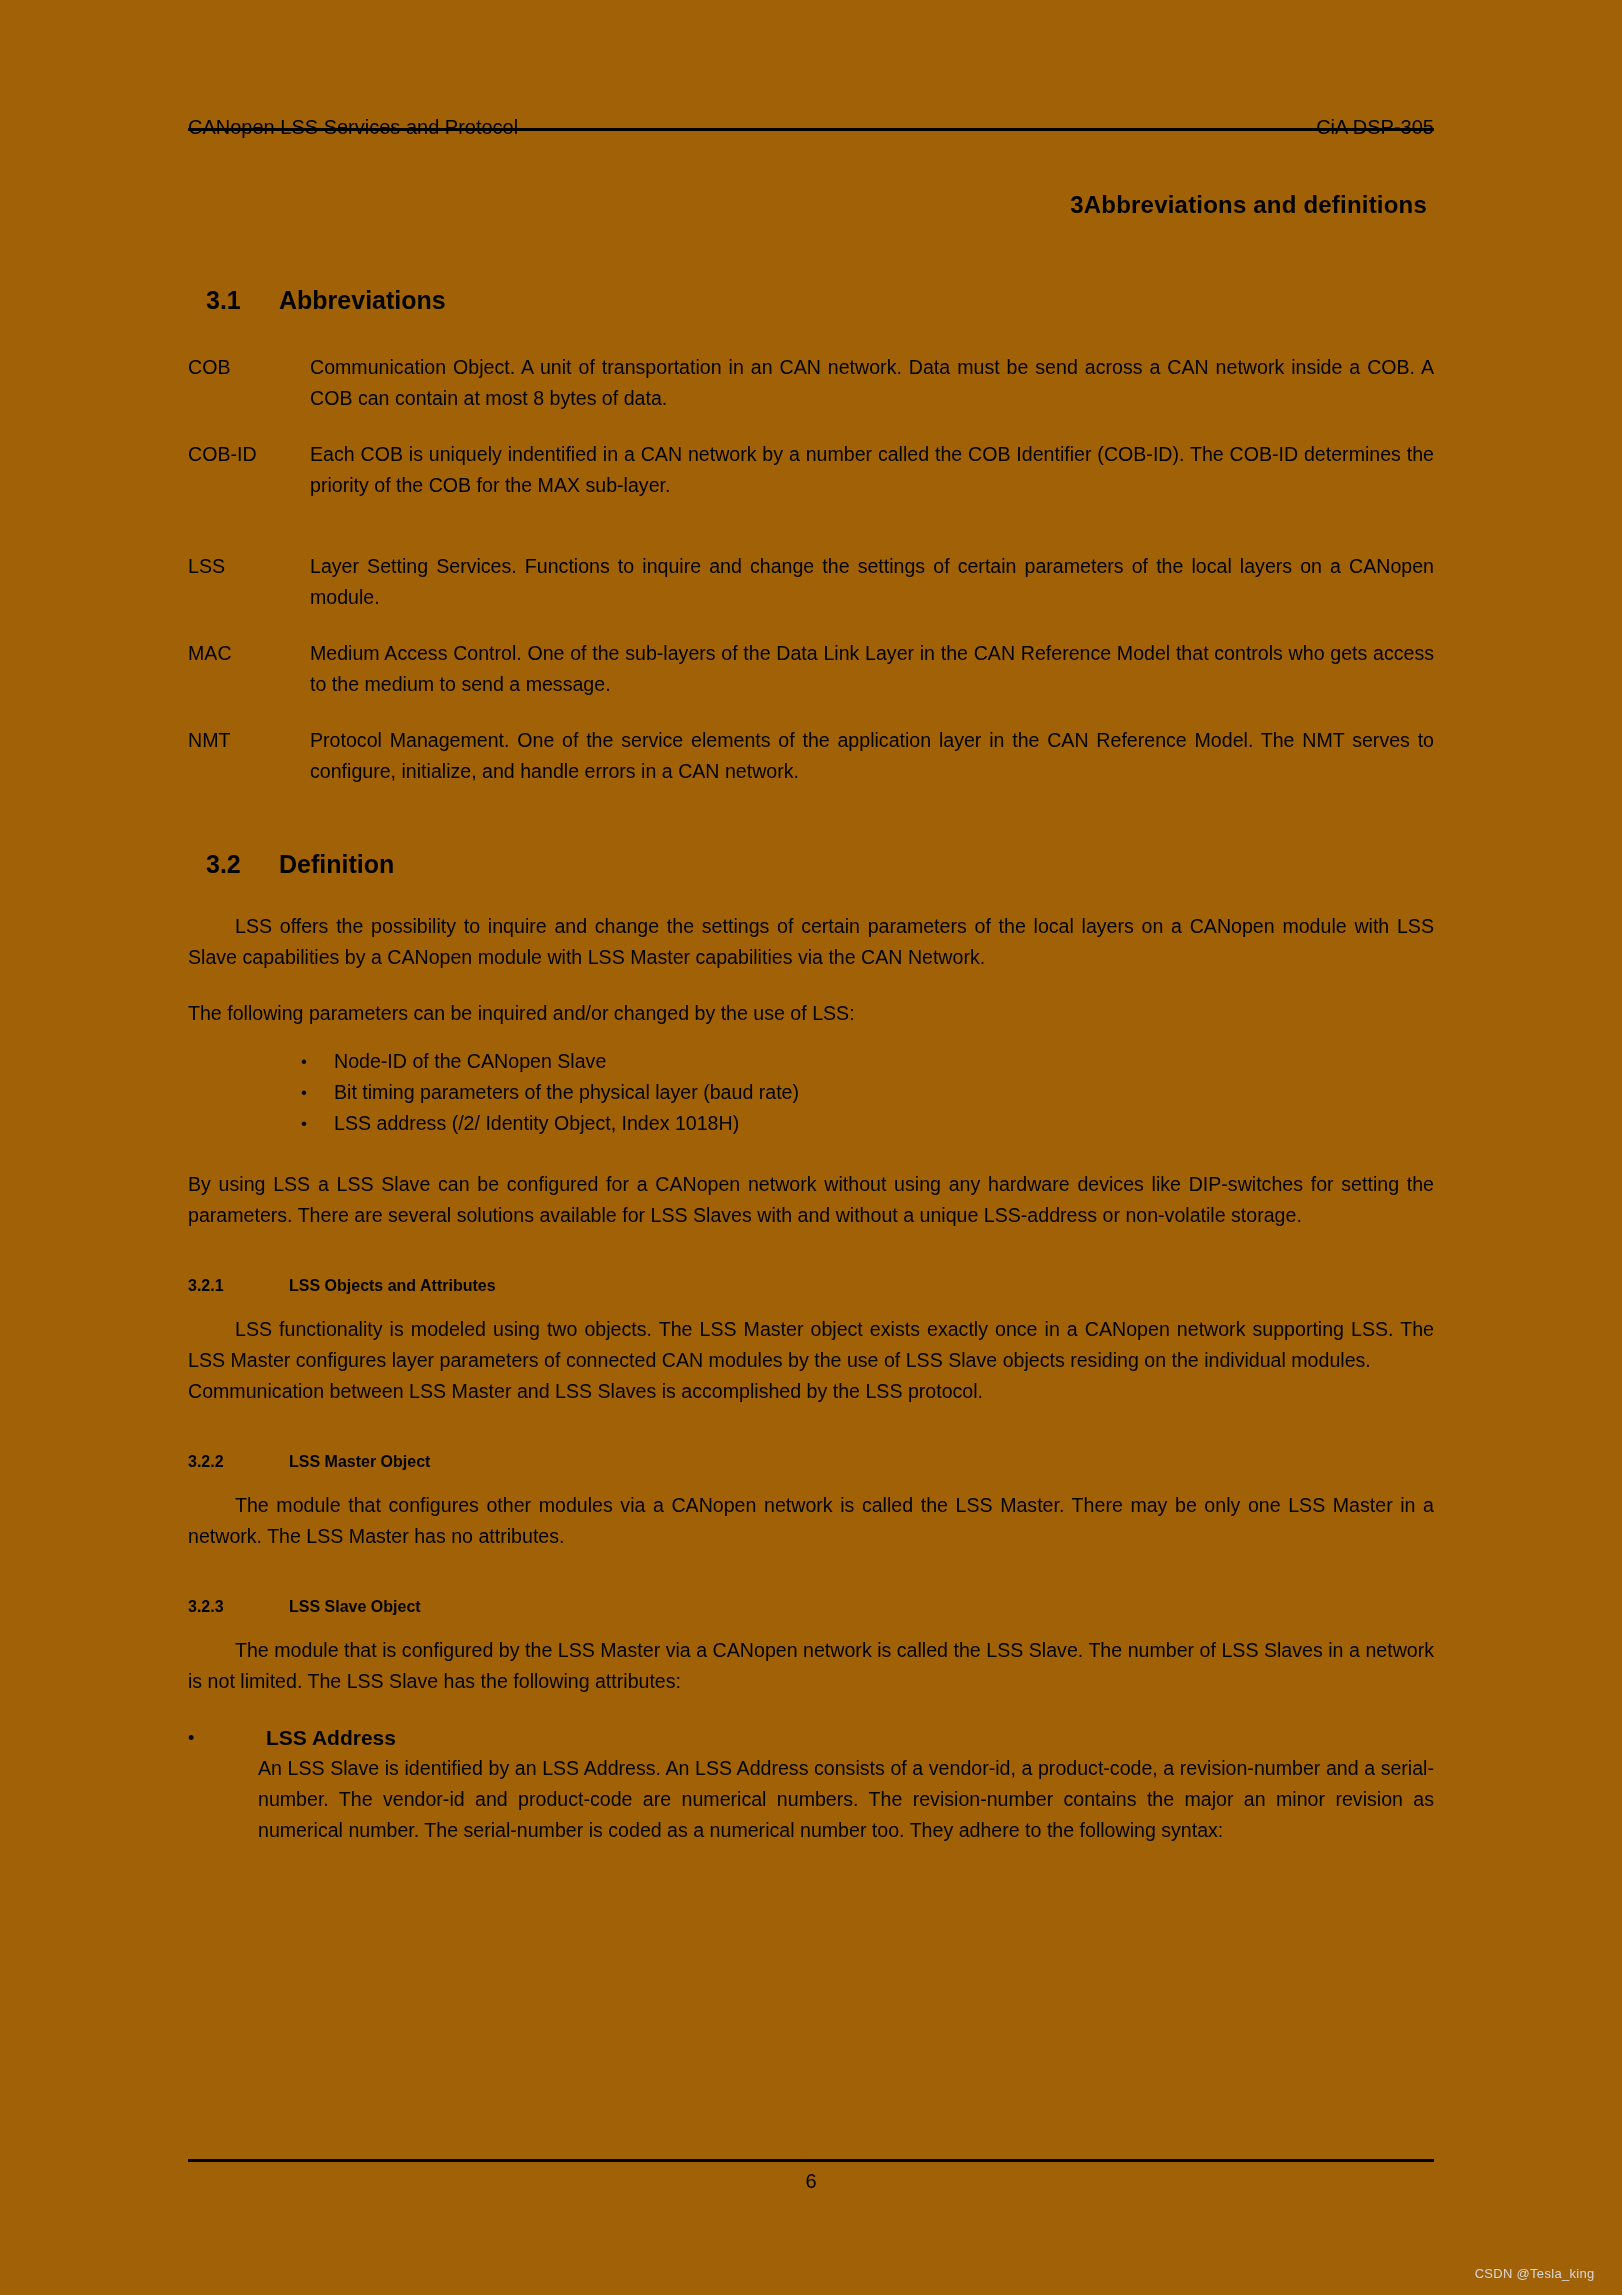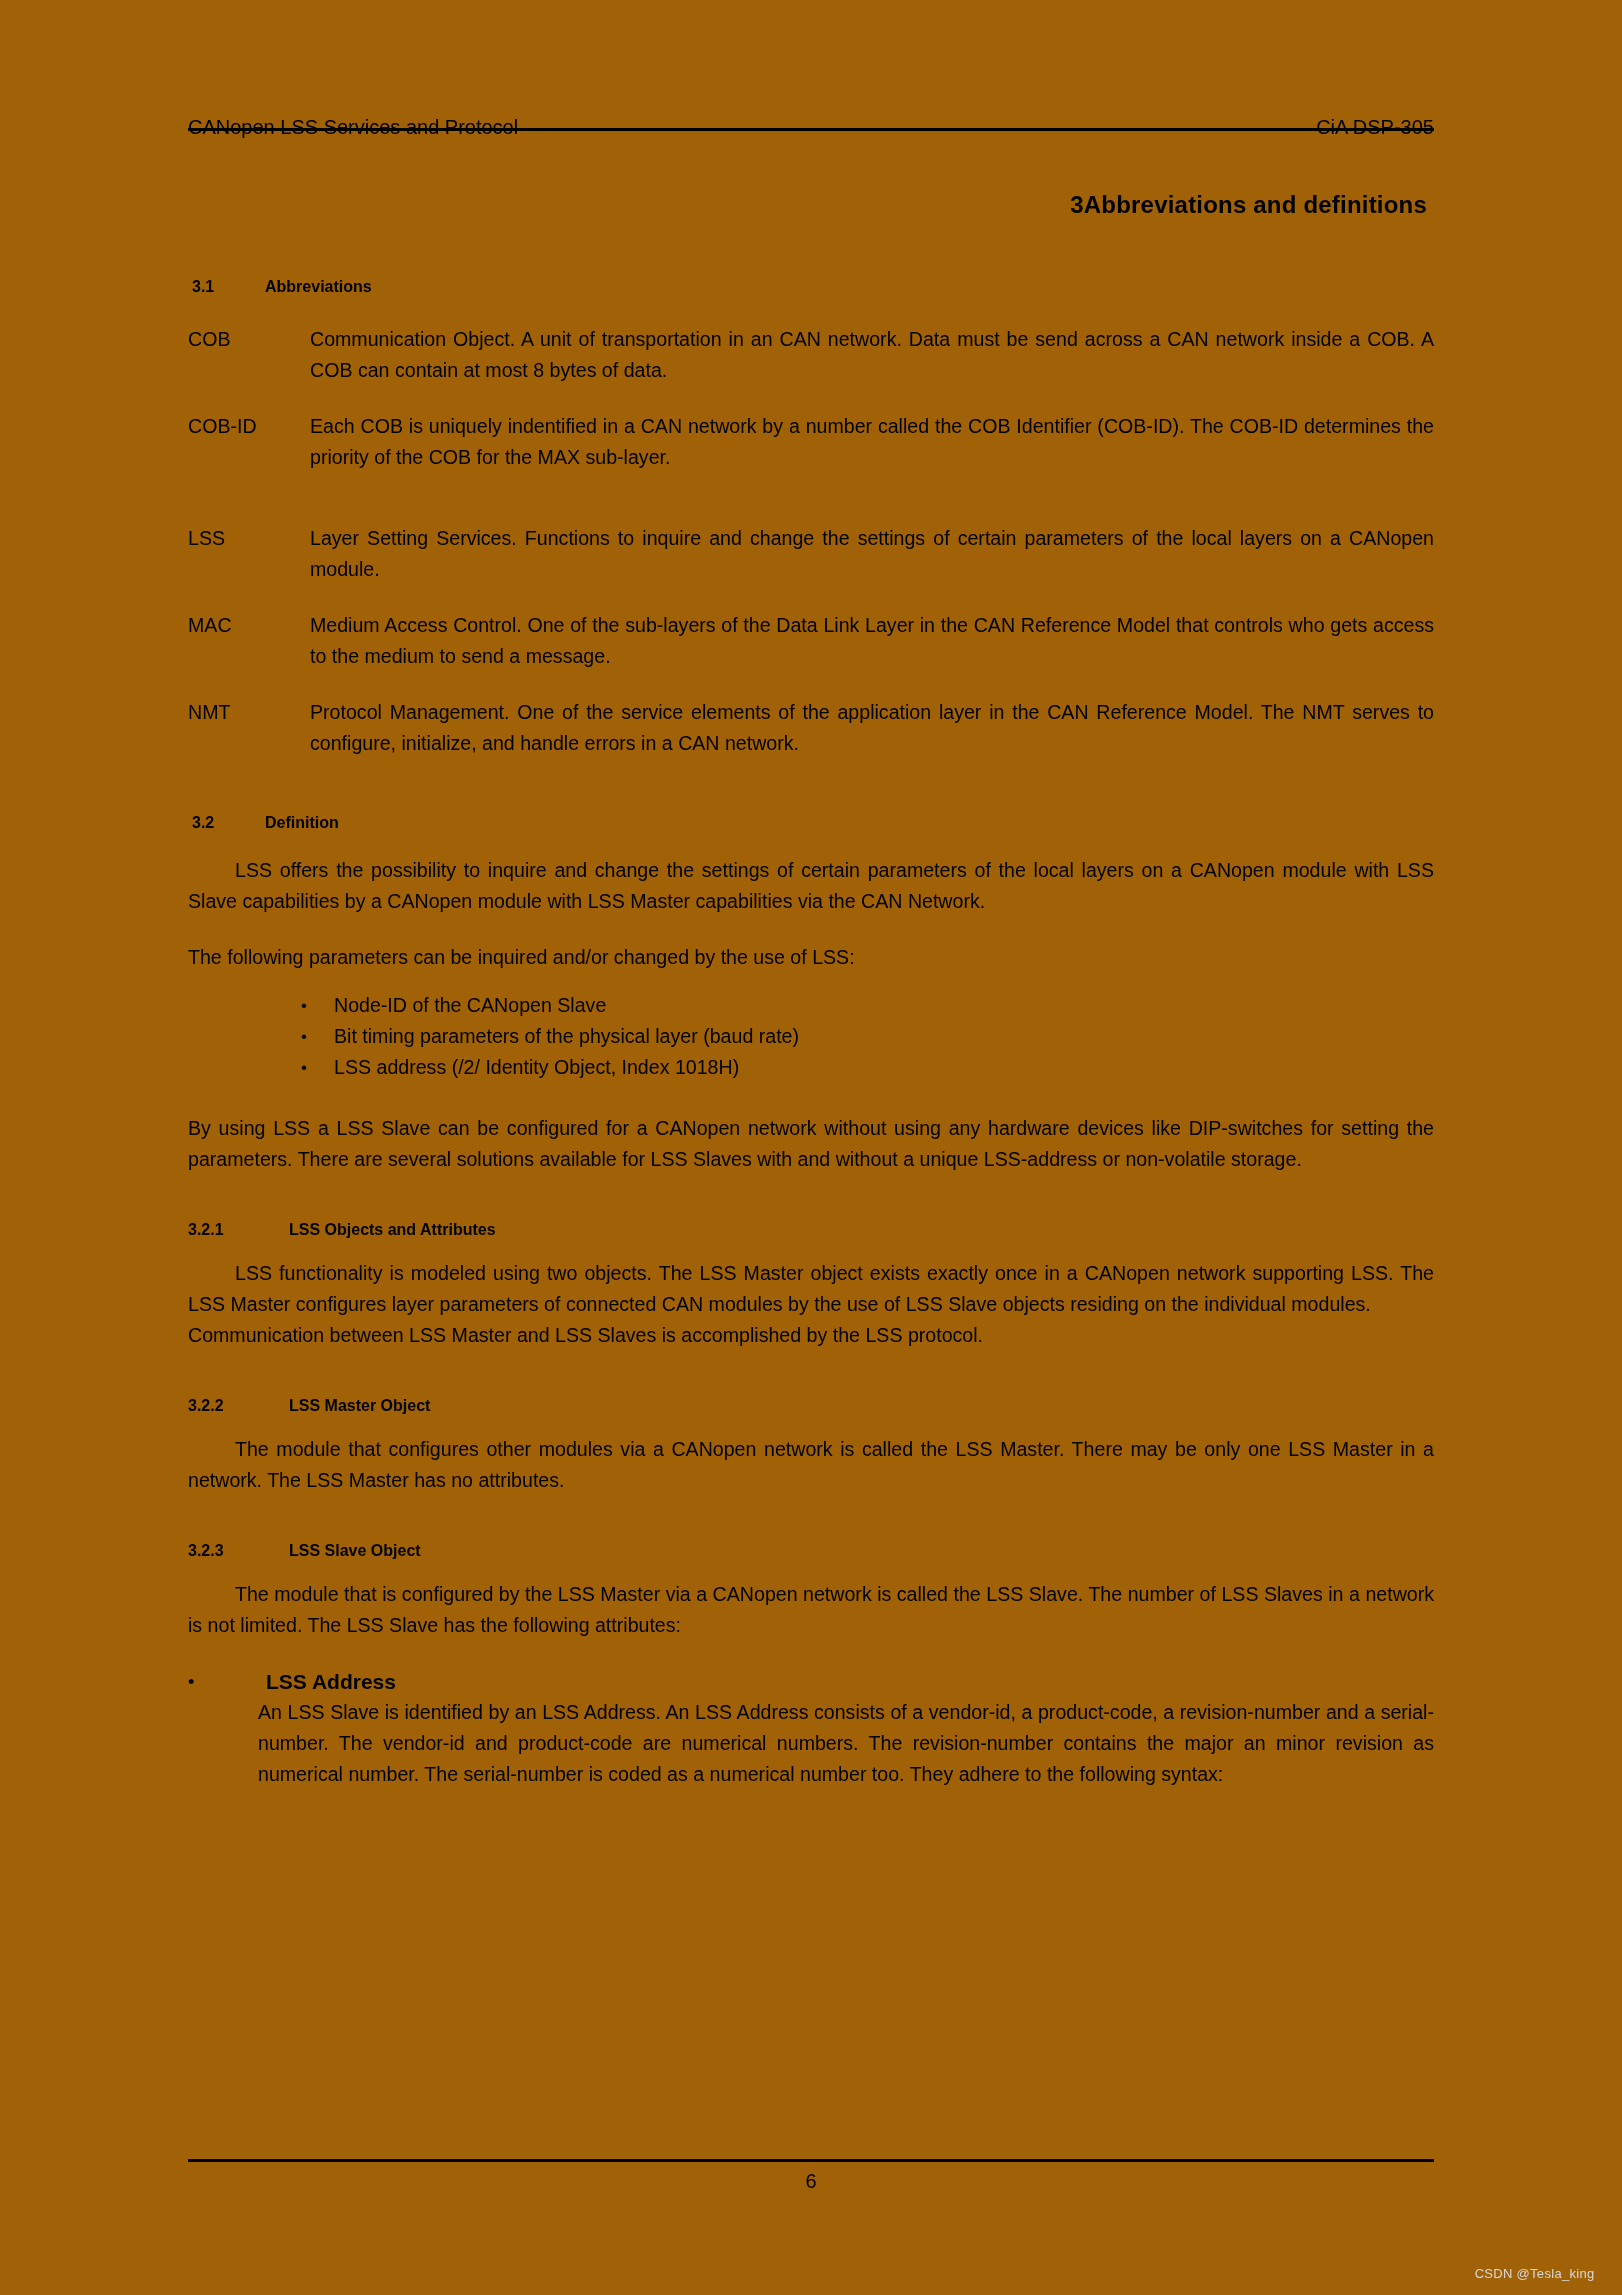--- a/index.html
+++ b/index.html
@@ -56,23 +56,23 @@
     font-size: 24px;
     font-weight: bold;
     line-height: 41px;
     letter-spacing: 0.2px;
     padding-top: 13px;
     text-align: right;
   }
   h1.doc-title .num { display: inline-block; width: 37px; }
 
   h2.sec-head {
-    margin: 4px;
-    padding: 0;
-    font-size: 16px;
+    margin: 18px;
+    padding: 0;
+    font-size: 25px;
     font-weight: bold;
     line-height: 27.5px;
   }
   h2.sec-head .num { display: inline-block; width: 73px; }
 
   h3.subsec-head {
     margin: 0;
     padding: 0;
     font-size: 16px;
     font-weight: bold;

